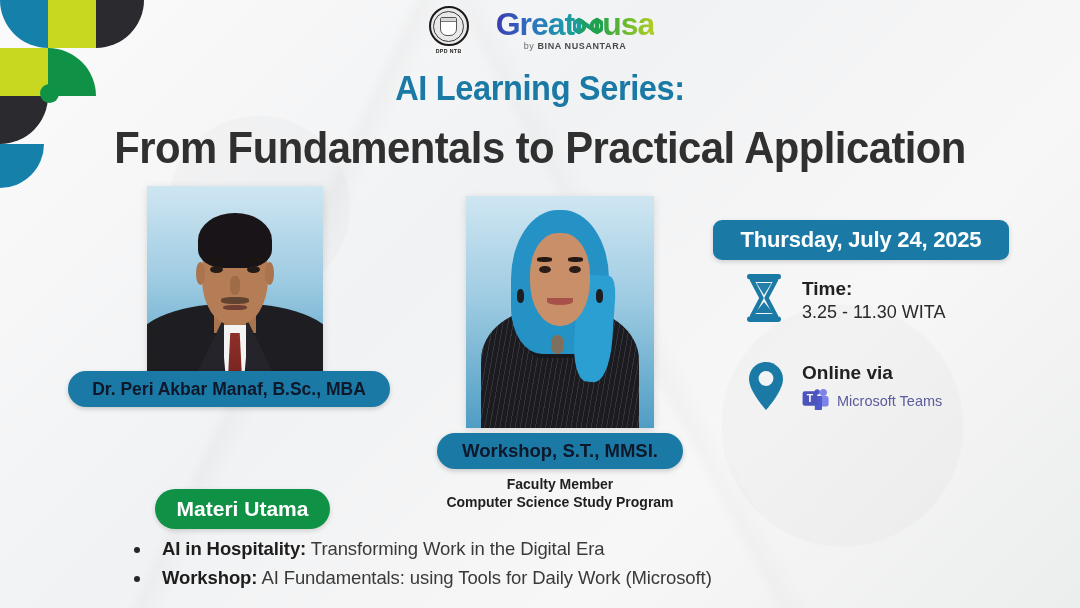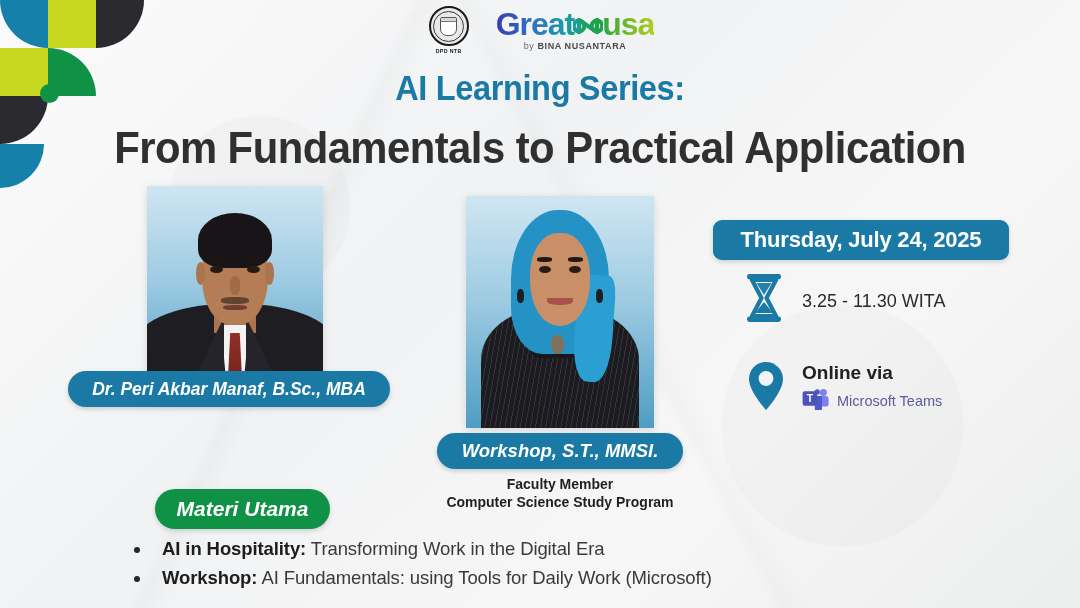--- a/index.html
+++ b/index.html
@@ -90,26 +90,25 @@
     transform:scaleX(.93);
   }
 
   
   .photo{
     position:absolute; overflow:hidden;
     background:linear-gradient(180deg,#cfe6f2 0%,#9ecbe2 45%,#4f9dc4 100%);
     box-shadow:0 2px 8px rgba(0,0,0,.12);
   }
   .badge{
-    position:absolute; background:#1a7aa5; color:#ffffff;
+    position:absolute; background:#1a7aa5; color:#0f172a;
     border-radius:24px; font-weight:bold; text-align:center;
     display:flex;align-items:center;justify-content:center;
     box-shadow:0 2px 5px rgba(0,0,0,.18);
     white-space:nowrap;
-    font-style:italic;
   }
   .sub-lines{
     position:absolute; text-align:center; color:#1f1f1f;
     font-weight:bold; line-height:1.3;
   }
 
   
   .m-bg{position:absolute;inset:0;}
   .m-shoulder{position:absolute;left:-8%;right:-8%;bottom:0;height:44%;background:#1d1d22;border-radius:46% 46% 0 0;}
   .m-neck{position:absolute;left:38%;width:24%;bottom:30%;height:18%;background:#a9744e;}
@@ -156,21 +155,20 @@
   .teams-row{ display:flex; align-items:center; gap:7px; margin-top:4px; }
   .teams-name{ font-size:14.5px; color:#5b5b9e; }
 
   
   .materi{
     position:absolute; left:155px; top:489px; width:175px; height:40px;
     background:#0f9246; border-radius:20px; color:#fff;
     display:flex;align-items:center;justify-content:center;
     font-size:21px;font-weight:bold;
     box-shadow:0 2px 5px rgba(0,0,0,.15);
-    font-style:italic;
   }
   .bullets{ position:absolute; left:134px; top:538px; }
   .bullet{ display:flex; align-items:flex-start; gap:22px; margin-bottom:7px; }
   .bullet .dotb{ width:6px;height:6px;border-radius:50%;background:#262626;margin-top:9px;flex:none; }
   .bullet .btxt{ font-size:18.5px; color:#3a3a3a; letter-spacing:-.1px; }
   .bullet .btxt b{ color:#1d1d1d; }
 </style>
 </head>
 <body>
 
@@ -320,20 +318,21 @@
     <span>
       <svg width="44" height="52" viewBox="0 0 44 52">
         <rect x="5" y="2" width="34" height="5.5" rx="2.4" fill="#1a7aa5"></rect>
         <rect x="5" y="44.5" width="34" height="5.5" rx="2.4" fill="#1a7aa5"></rect>
         <path d="M10 8 H34 L24.5 26 L34 44 H10 L19.5 26 Z" fill="none" stroke="#1a7aa5" stroke-width="4.2" stroke-linejoin="round"></path>
         <path d="M13 41 H31 L22 30 Z" fill="#1a7aa5"></path>
         <path d="M14.5 11 H29.5 L22 23 Z" fill="#1a7aa5" opacity=".95"></path>
       </svg>
     </span>
     <span>
+      <div class="info-label">Time:</div>
       <div class="info-val">3.25 - 11.30 WITA</div>
     </span>
   </div>
 
   <div class="info-row" style="left:746px;top:360px;">
     <span>
       <svg width="40" height="52" viewBox="0 0 40 52">
         <path d="M20 2 C10.6 2 3 9.6 3 19 C3 31.5 20 50 20 50 C20 50 37 31.5 37 19 C37 9.6 29.4 2 20 2 Z" fill="#1a7aa5"></path>
         <circle cx="20" cy="18.5" r="7.4" fill="#f2f3f4"></circle>
       </svg>

